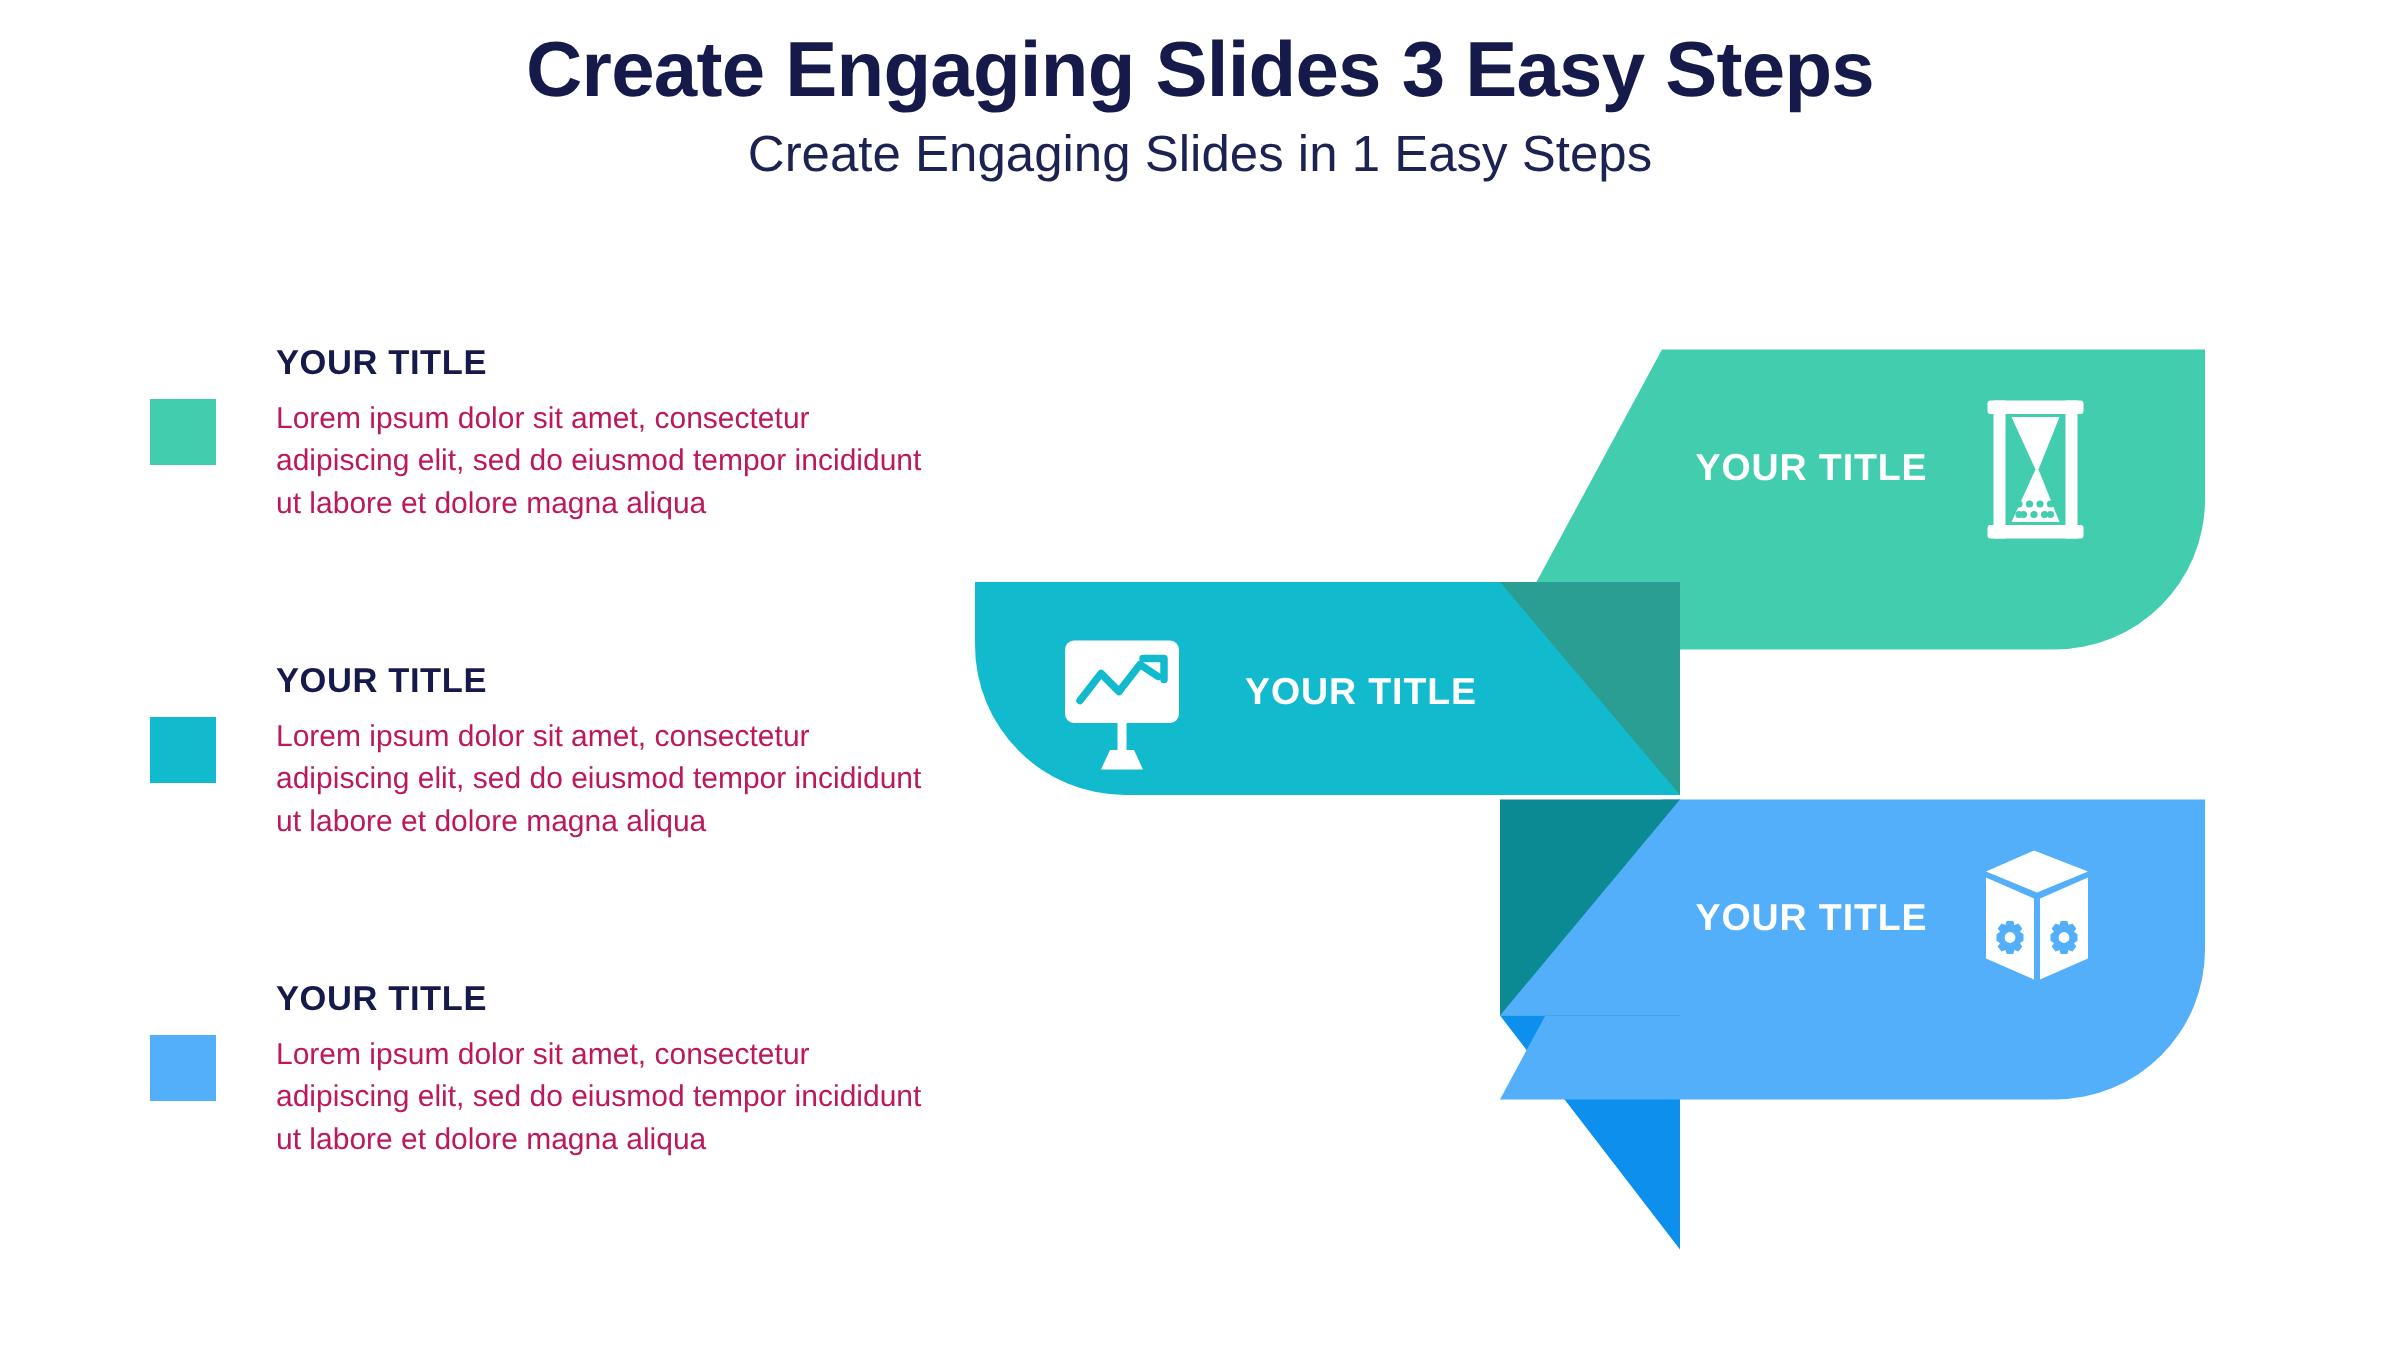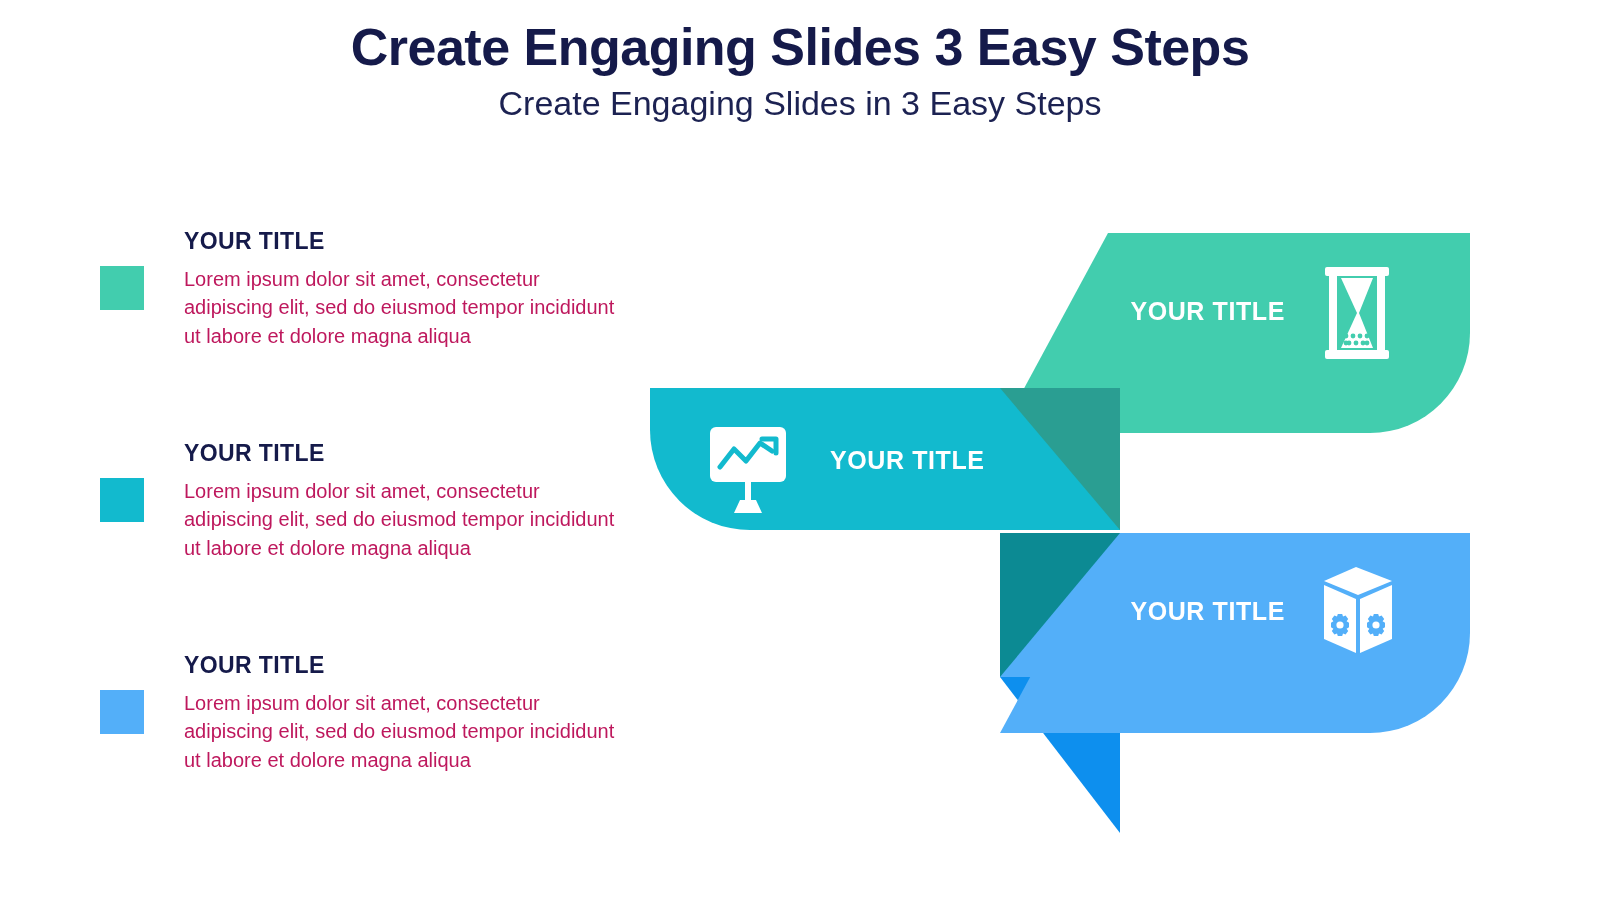--- a/index.html
+++ b/index.html
@@ -52,21 +52,21 @@
     letter-spacing:0.6px;
   }
 </style>
 </head>
 <body>
 
 <div class="slide">
 
   <div class="header">
     <div class="title">Create Engaging Slides 3 Easy Steps</div>
-    <div class="subtitle">Create Engaging Slides in 3 Easy Steps</div>
+    <div class="subtitle">Create Engaging Slides in 1 Easy Steps</div>
   </div>
 
   <div class="legend">
 
     <div class="legend-item">
       <span class="swatch" style="background:#42CDAE"></span>
       <div class="legend-body">
         <div class="legend-title">YOUR TITLE</div>
         <div class="legend-desc">Lorem ipsum dolor sit amet, consectetur adipiscing elit, sed do eiusmod tempor incididunt ut labore et dolore magna aliqua</div>
       </div>

